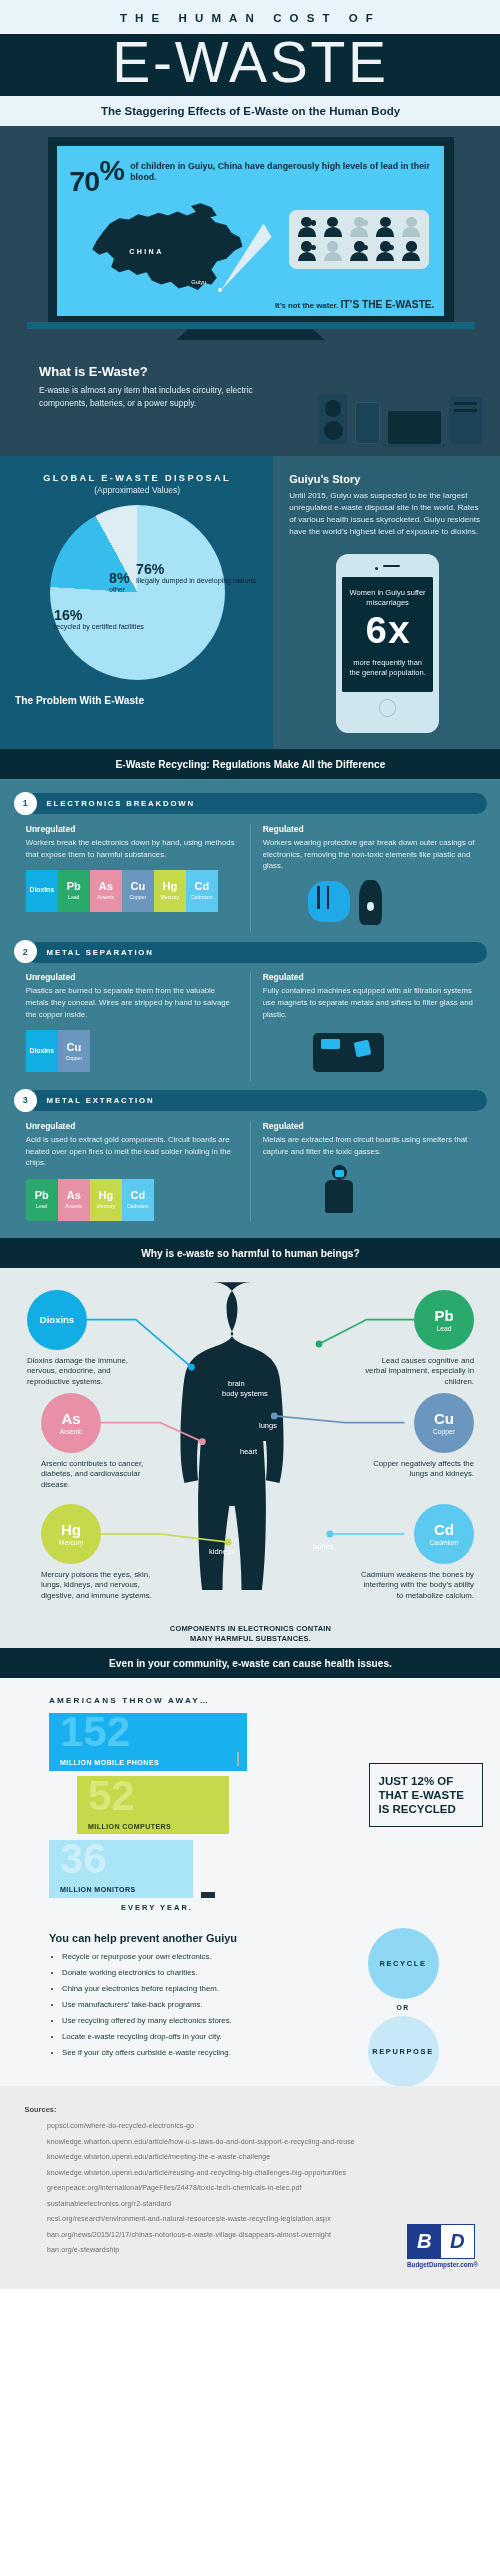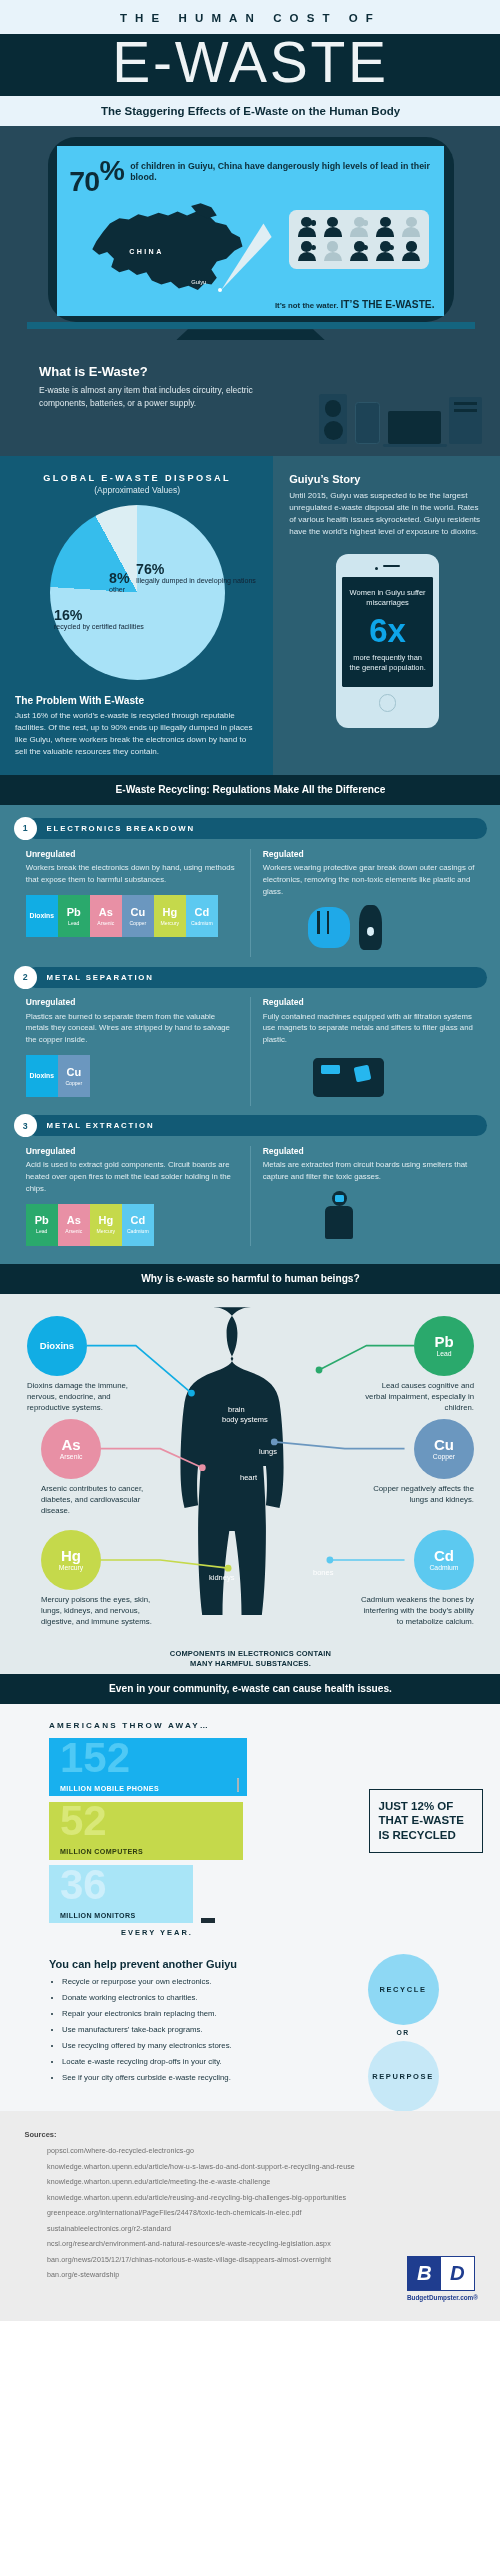--- a/index.html
+++ b/index.html
@@ -24,21 +24,21 @@
     font-size:57px; line-height:.95; font-weight:300;
     letter-spacing:2.7px; font-family:"Liberation Sans", sans-serif;
   }
   .hdr-sub {
     background:#e8f3fa; text-align:center; padding:8.8px 0;
     font-size:11.5px; font-weight:bold; color:#0c2c38;
   }
 
   
   .hero { background:#27495a; padding:11px 0 0; position:relative; }
-  .laptop-shell { width:406px; margin:0 auto; background:#0b2d3a; padding:9.5px 9.5px 6.8px;border-radius:28px; }
+  .laptop-shell { width:406px; margin:0 auto; background:#0b2d3a; padding:9.5px 9.5px 6.8px; }
   .screen { background:#4fc9f5; padding:12.2px 12.2px 15px; position:relative; min-height:144px; }
   .stat-row { display:flex; align-items:flex-start; gap:6.1px; }
   .stat-big { font-size:28.5px; font-weight:bold; color:#0c2c38; line-height:.9; letter-spacing:-0.7px;}
   .stat-big sup { font-size:28.5px; }
   .stat-txt { font-size:8.8px; font-weight:bold; color:#0c2c38; line-height:1.22; padding-top:2.7px; }
 
   .map-wrap { position:relative; height:102px; margin-top:4.1px; }
   .china-label { position:absolute; left:60px; top:49px; color:#fff; font-size:7.1px; letter-spacing:2.4px; font-weight:bold; z-index:3;}
   .guiyu-label { position:absolute; left:122px; top:80px; color:#fff; font-size:5.8px; z-index:3;}
   .guiyu-dot { position:absolute; left:149px; top:89px; width:4.1px; height:4.1px; border-radius:50%; background:#fff; z-index:4;}
@@ -95,21 +95,21 @@
   .prob p{ color:#dcebf1; font-size:8.1px; line-height:1.5;}
 
   .guiyu h3{ color:#fff; font-size:11px; font-weight:bold; margin-bottom:4.7px;}
   .guiyu p{ color:#dcebf1; font-size:8.1px; line-height:1.5;}
   .phone{ width:103px; margin:15px auto 0; background:#cfe6ef; border-radius:12.2px; padding:11.5px 6.1px 16.3px;}
   .phone-notch{ display:flex; justify-content:center; align-items:center; gap:4.1px; margin-bottom:4.7px;}
   .phone-notch .dot{width:3.4px;height:3.4px;border-radius:50%;background:#0c2c38;}
   .phone-notch .bar{width:17.6px;height:2px;border-radius:1.4px;background:#0c2c38;}
   .phone-screen{ background:#082b38; border-radius:1.4px; padding:11px 6.8px 13.6px; text-align:center;}
   .phone-screen .t{ color:#e4eff3; font-size:7.5px; line-height:1.35;}
-  .phone-screen .six{ color:#0ea5e9; font-size:33px; font-weight:bold; line-height:1; margin:6.1px 0 5.4px;}
+  .phone-screen .six{ color:#ffffff; font-size:38px; font-weight:bold; line-height:1; margin:6.1px 0 5.4px;font-family:Liberation Mono, monospace;}
   .phone-home{ width:17.6px;height:17.6px;border-radius:50%;border:1.4px solid #9fc2ce; margin:7.5px auto 0;}
 
   
   .band { background:#082a36; text-align:center; color:#fff; font-weight:bold; font-size:10.2px; padding:9.5px 0;}
   .recy { background:#3d7f92; padding:13.6px 13.6px 17.6px; }
   .step-bar{ display:flex; align-items:center; background:#125a75; border-radius:11px; height:21px; position:relative; margin:0 0 9.5px 11px;}
   .step-num{ position:absolute; left:-11px; top:-1.4px; width:23px;height:23px;border-radius:50%;background:#fff; color:#125a75; font-weight:bold; font-size:8.8px; display:flex;align-items:center;justify-content:center;}
   .step-lbl{ margin-left:22px; color:#fff; font-weight:bold; font-size:7.8px; letter-spacing:1.8px;}
   .two-col{ display:flex; }
   .col { width:50%; padding:0 9.5px 0 12.2px; }
@@ -152,21 +152,21 @@
   
   .throw{ background:#f4f6f8; padding:17.6px 0 20.3px; position:relative;}
   .throw-k{ margin-left:49px; font-size:8.1px; font-weight:bold; letter-spacing:2.2px; color:#0c2c38;}
   .bars{ margin-left:49px; margin-top:8.1px;}
   .bar{ position:relative; height:58px; margin-bottom:5.4px; display:flex; align-items:flex-end;}
   .bar .bignum{ position:absolute; left:11px; top:-1.4px; font-size:42px; font-weight:bold; line-height:1;}
   .bar .unit{ position:absolute; left:11px; bottom:3.4px; font-size:7.1px; font-weight:bold; letter-spacing:0.4px;}
   .bar1{ width:198px; background:#18b0ee;}
   .bar1 .bignum{ color:#4fc9f5;}
   .bar1 .unit{ color:#fff;}
-  .bar2{ width:194px; background:#c5d94b;}
+  .bar2{ width:152px; background:#c5d94b;margin-left:28px;}
   .bar2 .bignum{ color:#d9e878;}
   .bar2 .unit{ color:#2e3d10;}
   .bar3{ width:144px; background:#a9e5f7;}
   .bar3 .bignum{ color:#cdeffb;}
   .bar3 .unit{ color:#0c2c38;}
   .bar .pic{ position:absolute; right:8.1px; bottom:5.4px;}
   .pic-phone{ width:20.3px;height:39px;background:#cfd6da;border-radius:3.4px;border:1.4px solid #aab4b9; position:relative;}
   .pic-phone:after{content:"";position:absolute;left:2px;top:4.7px;right:2px;bottom:5.4px;background:#11181c;border-radius:1.4px;}
   .pic-comp{ width:33px;height:42px;background:#1c2d36;border-radius:2.7px;}
   .pic-mon{ width:46px;height:33px;background:#1c2d36;border-radius:2.7px;position:relative;}
@@ -182,21 +182,21 @@
   .prevent ul{ margin-left:62px; }
   .prevent li{ font-size:7.8px; color:#17323c; line-height:1.45; margin-bottom:4.7px; list-style:disc;}
   .circles{ position:absolute; right:30px; top:-4.1px; width:136px; text-align:center;}
   .circ{ width:71px;height:71px;border-radius:50%; display:flex;align-items:center;justify-content:center; margin:0 auto;}
   .circ.c1{ background:#8ed8f4; }
   .circ.c2{ background:#c6e8f7; }
   .circ span{ font-size:7.5px; font-weight:bold; letter-spacing:1.6px; color:#0c2c38;}
   .or{ font-size:6.8px; font-weight:bold; letter-spacing:1.4px; color:#0c2c38; margin:4.7px 0;}
 
   
-  .sources{ background:#ececec; padding:19px 0 34px; position:relative; min-height:156px;}
+  .sources{ background:#ececec; padding:19px 0 27px; position:relative; min-height:156px;}
   .sources .lbl{ margin-left:24.4px; font-size:7.5px; font-weight:bold; color:#4a4a4a; margin-bottom:8.1px;}
   .sources ol{ margin-left:47px; list-style:none;}
   .sources li{ font-size:7.1px; color:#6e6e6e; margin-bottom:7.5px; letter-spacing:0.1px;}
   .logo{ position:absolute; right:23px; bottom:20.3px; text-align:center;}
   .logo-box{ width:68px;height:35px; background:#1f3d8f; display:flex; border:1.4px solid #1f3d8f;}
   .logo-box .l{ width:50%; color:#fff; font-size:20.3px; font-weight:bold; font-style:italic; display:flex;align-items:center;justify-content:center;}
   .logo-box .r{ width:50%; background:#fff; color:#1f3d8f; font-size:20.3px; font-weight:bold; font-style:italic; display:flex;align-items:center;justify-content:center;}
   .logo-cap{ font-size:6.4px; font-weight:bold; color:#1f3d8f; margin-top:2.7px;}
 </style>
 </head>
@@ -314,21 +314,20 @@
           <div class="num">16%</div>
           <div class="cap">recycled by certified facilities</div>
         </div>
         <div class="pie-lbl lbl-8">
           <div class="num">8%</div>
           <div class="cap">other</div>
         </div>
       </div>
       <div class="prob">
         <h3>The Problem With E-Waste</h3>
-        <p>Just 16% of the world’s e-waste is recycled through reputable facilities. Of the rest, up to 90% ends up illegally dumped in places like Guiyu, where workers break the electronics down by hand to sell the valuable resources they contain.</p>
       </div>
     </div>
     <div class="mid-right">
       <div class="guiyu">
         <h3>Guiyu’s Story</h3>
         <p>Until 2015, Guiyu was suspected to be the largest unregulated e-waste disposal site in the world. Rates of various health issues skyrocketed. Guiyu residents have the world’s highest level of exposure to dioxins.</p>
       </div>
       <div class="phone">
         <div class="phone-notch">
             <span class="dot"></span>
@@ -567,21 +566,21 @@
     <div class="callout">
       <div class="big"><em>JUST 12%</em><span> OF THAT E-WASTE IS RECYCLED</span></div>
     </div>
   </div>
 
   <div class="prevent">
     <h3>You can help prevent another Guiyu</h3>
     <ul>
       <li>Recycle or repurpose your own electronics.</li>
       <li>Donate working electronics to charities.</li>
-      <li>Repair your electronics brain replacing them.</li>
+      <li>China your electronics before replacing them.</li>
       <li>Use manufacturers’ take-back programs.</li>
       <li>Use recycling offered by many electronics stores.</li>
       <li>Locate e-waste recycling drop-offs in your city.</li>
       <li>See if your city offers curbside e-waste recycling.</li>
     </ul>
     <div class="circles">
       <div class="circ c1">
           <span>RECYCLE</span>
         </div>
       <div class="or">OR</div>

